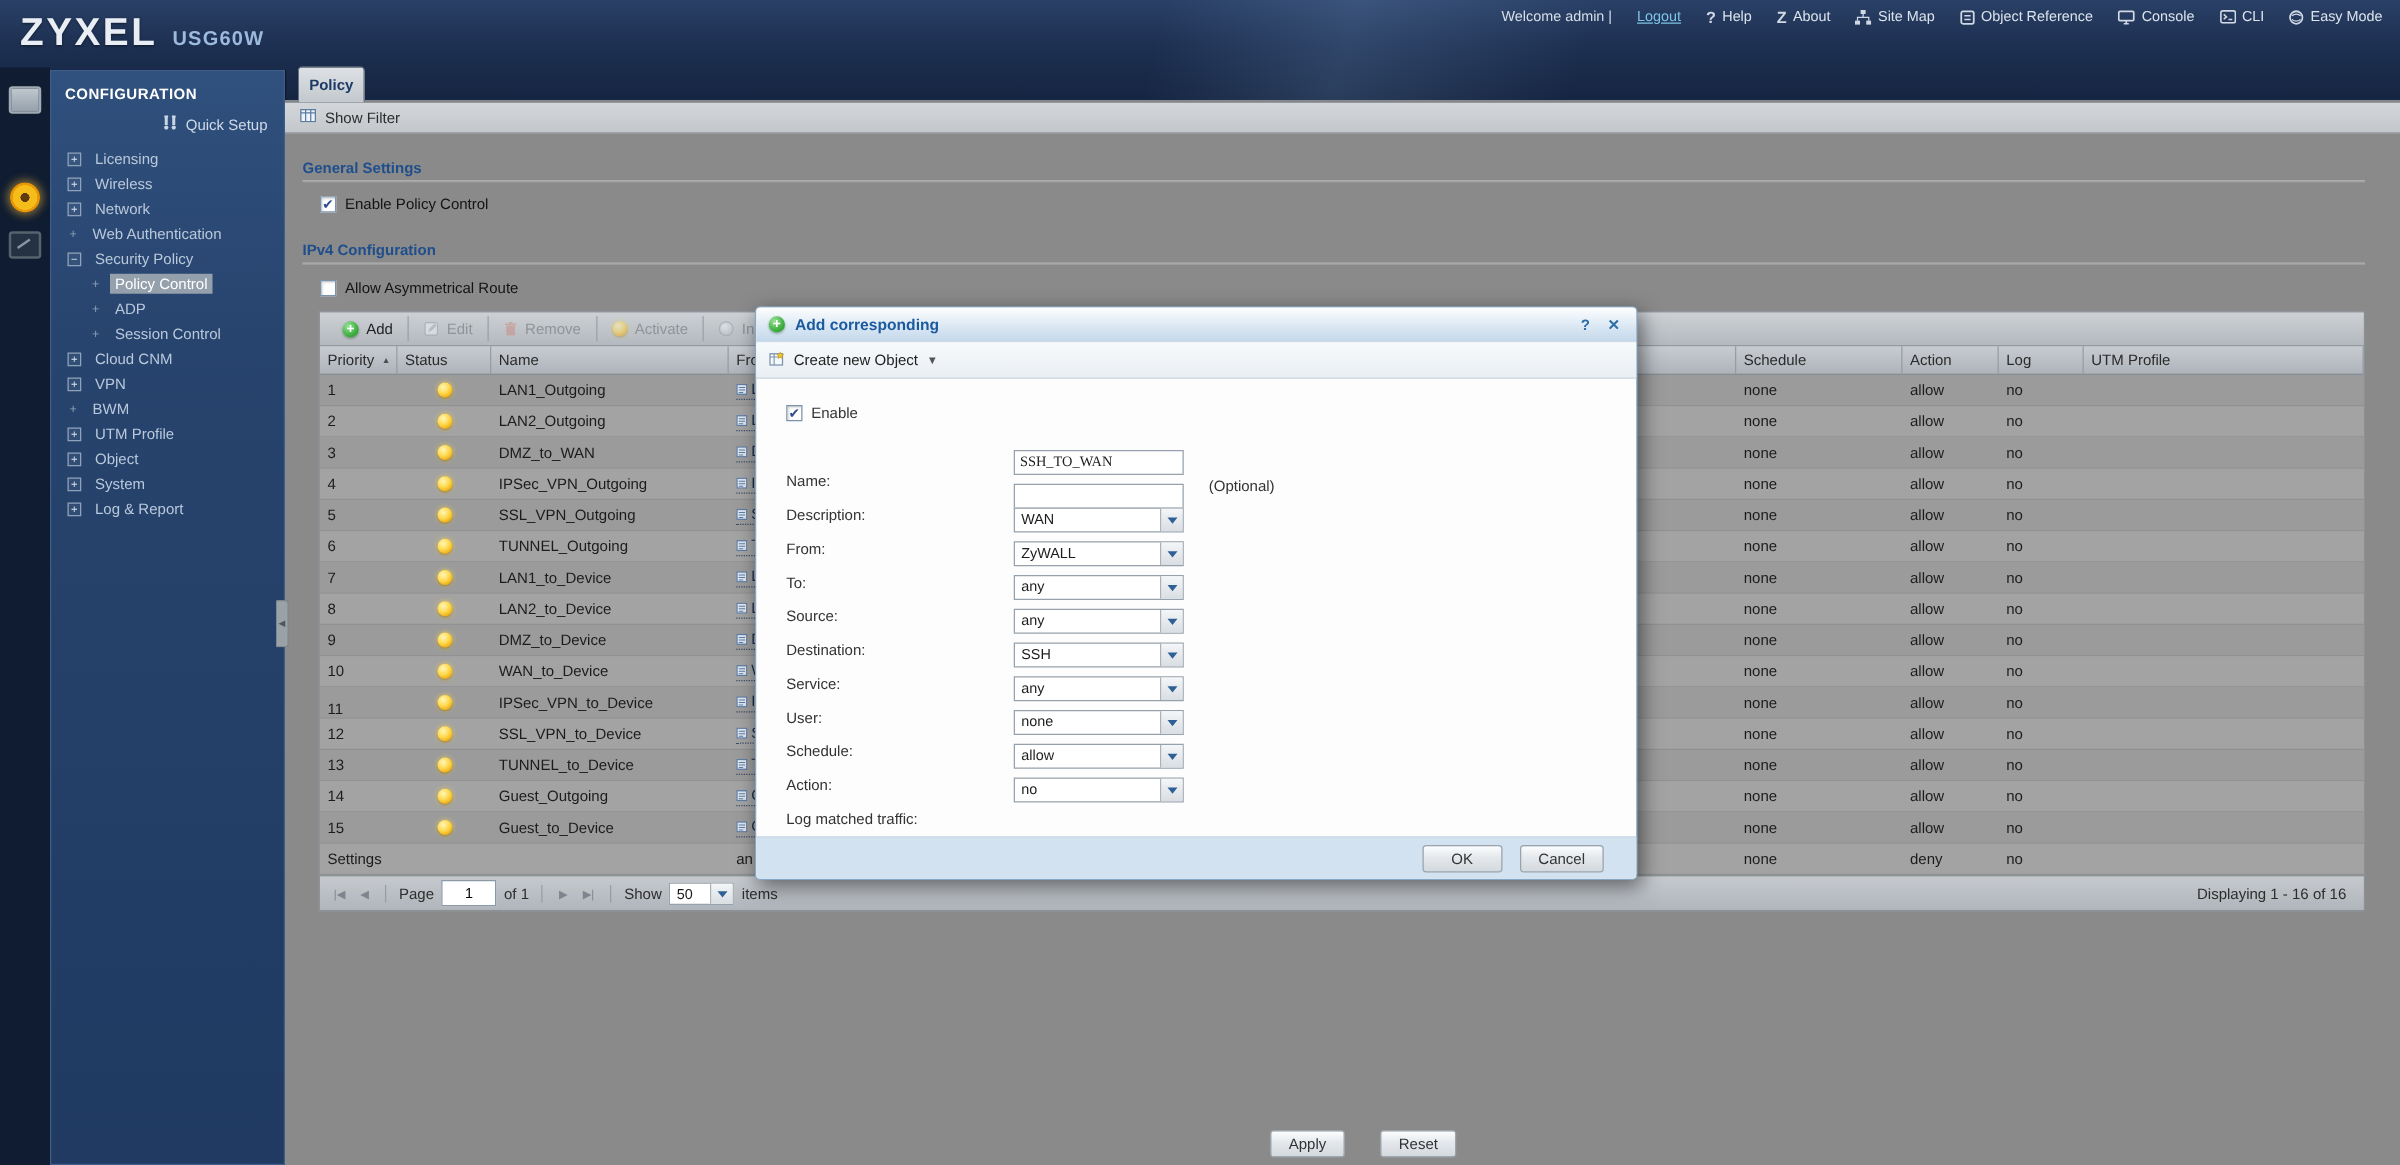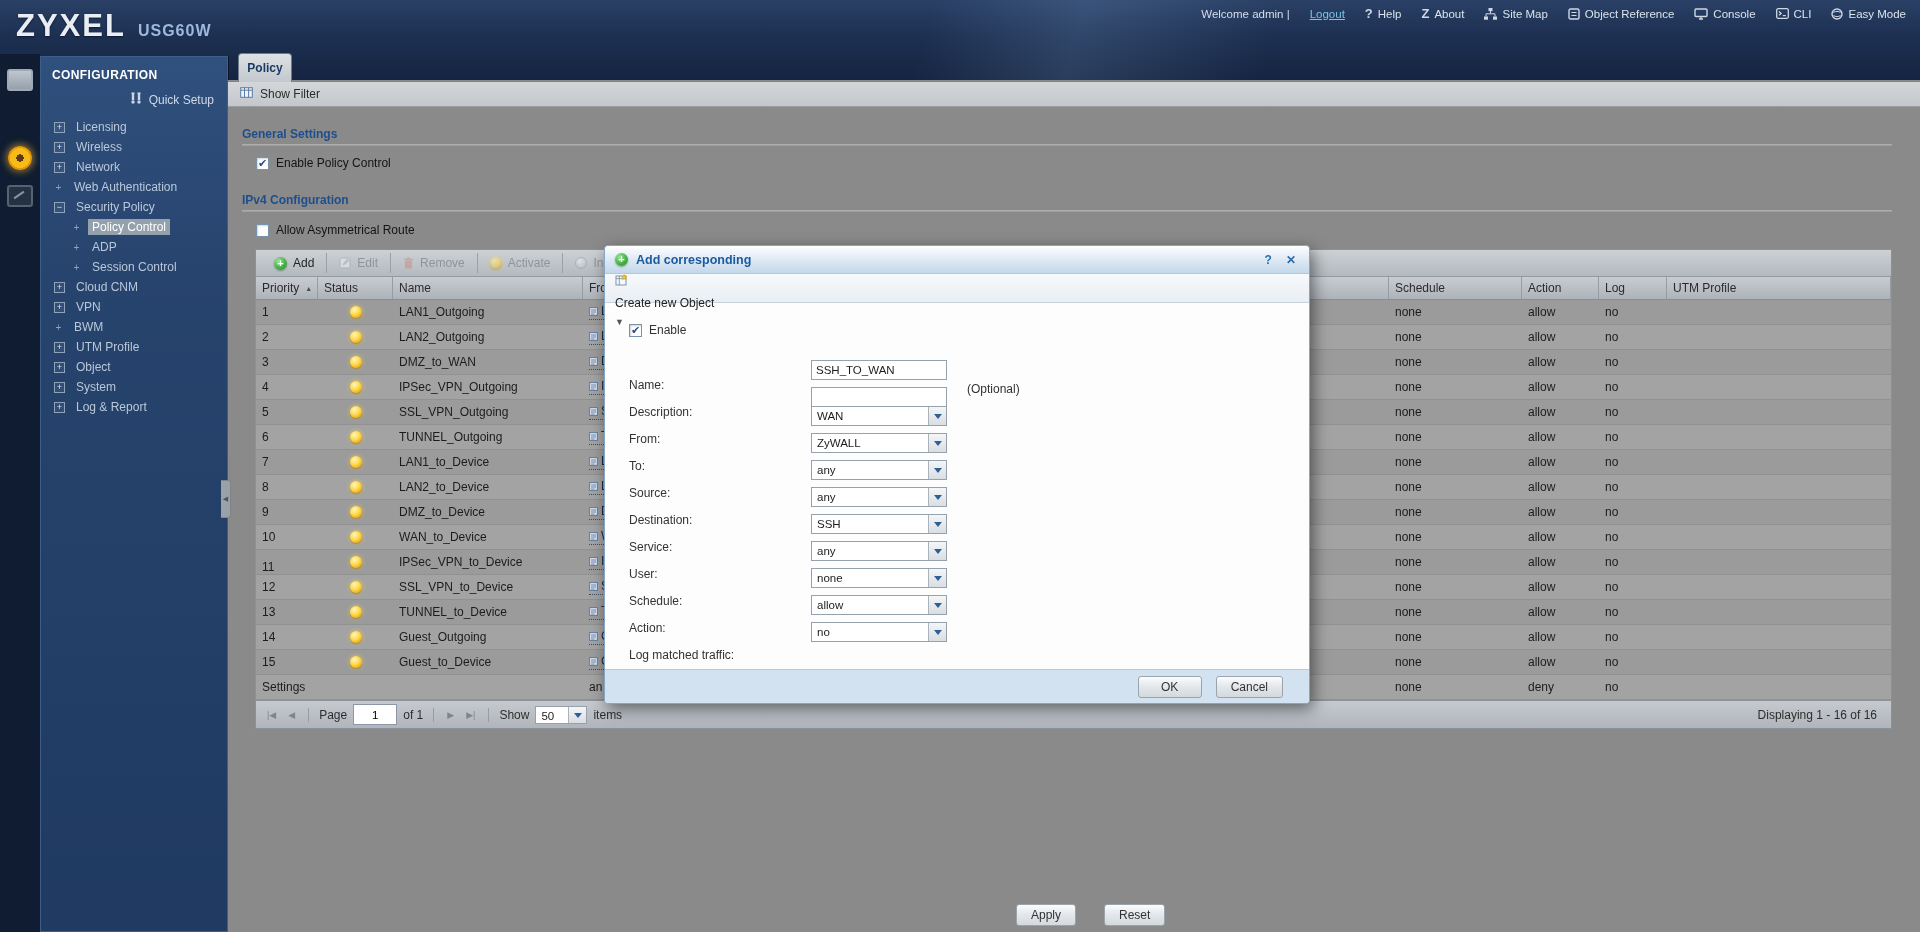--- a/index.html
+++ b/index.html
@@ -91,33 +91,33 @@
     font-size:11.5px;font-family:"Liberation Sans",sans-serif;}
   .displaying{margin-left:auto;padding-right:6px;color:#2d2d2d;}
   
   .sel{width:136px;height:20px;border:1px solid #97a1ab;background:#fff;display:flex;box-sizing:border-box;cursor:pointer;}
   .sel .val{flex:1;padding:3px 4px 0 5px;font-size:11.5px;color:#1d1d1d;overflow:hidden;white-space:nowrap;}
   .sel .chev{width:17px;background:linear-gradient(#f4f6f8,#d9dee3);border-left:1px solid #aab2ba;
     display:flex;align-items:center;justify-content:center;}
   .sel .chev::after{content:"";border:4px solid transparent;border-top:5px solid #2e6096;margin-top:5px;}
   .sel.small{width:52px;height:18px;}
   .txt{width:136px;height:20px;border:1px solid #97a1ab;background:#fff;box-sizing:border-box;
-    font-size:11.5px;font-family:Liberation Sans, sans-serif;padding:0 4px;color:#1d1d1d;margin-top:17px;}
+    font-size:11.5px;font-family:Liberation Serif, serif;padding:0 4px;color:#1d1d1d;margin-top:17px;}
   .btn{height:22px;background:linear-gradient(#fcfdfe,#e4e8ec 45%,#d4d9de);border:1px solid #9aa4ac;
     border-radius:3px;color:#333;font-size:12px;font-family:"Liberation Sans",sans-serif;cursor:pointer;padding:0 14px;}
   .footer-btns{position:absolute;left:788px;top:824px;display:flex;gap:28px;}
   
   .modal{position:absolute;left:604px;top:245px;width:704px;height:457px;background:#fdfdfd;
     border:1px solid #86a7c4;border-radius:4px;box-shadow:3px 5px 16px rgba(0,0,0,.5);z-index:10;}
   .modal-title{height:27px;background:linear-gradient(#fefefe,#dbe8f4 55%,#c4d8ea);border-bottom:1px solid #b3c8da;
     border-radius:4px 4px 0 0;display:flex;align-items:center;gap:8px;padding:0 10px;}
   .modal-title .ttl{color:#1b5a9e;font-weight:bold;font-size:12.5px;flex:1;}
   .mh{color:#2d6da8;font-weight:bold;font-size:12px;cursor:pointer;padding:0 3px;font-style:normal;}
   .modal-menu{height:28px;background:linear-gradient(#f7fafc,#e9eef3);border-bottom:1px solid #c8d2dc;
-    display:flex;gap:7px;padding:0 10px;color:#222;cursor:pointer;flex-direction:column;}
+    display:flex;align-items:center;gap:7px;padding:0 10px;color:#222;cursor:pointer;}
   .modal-menu .arr{font-size:9px;color:#555;}
   .form{position:absolute;left:24px;top:72px;right:20px;}
   .form-row{display:flex;align-items:center;height:27px;}
   .form-row .flabel{width:182px;color:#333;margin-top:47px;}
   .fsuffix{margin-left:20px;color:#333;}
   .enable-row{display:flex;align-items:center;gap:7px;height:24px;margin-bottom:6px;color:#333;}
   .modal-footer{position:absolute;left:0;bottom:0;width:100%;height:34px;background:#d3e2f0;
     border-top:1px solid #b6c9db;border-radius:0 0 4px 4px;display:flex;align-items:center;
     justify-content:flex-end;gap:14px;padding-right:26px;box-sizing:border-box;}
   .modal-footer .btn{min-width:64px;}

